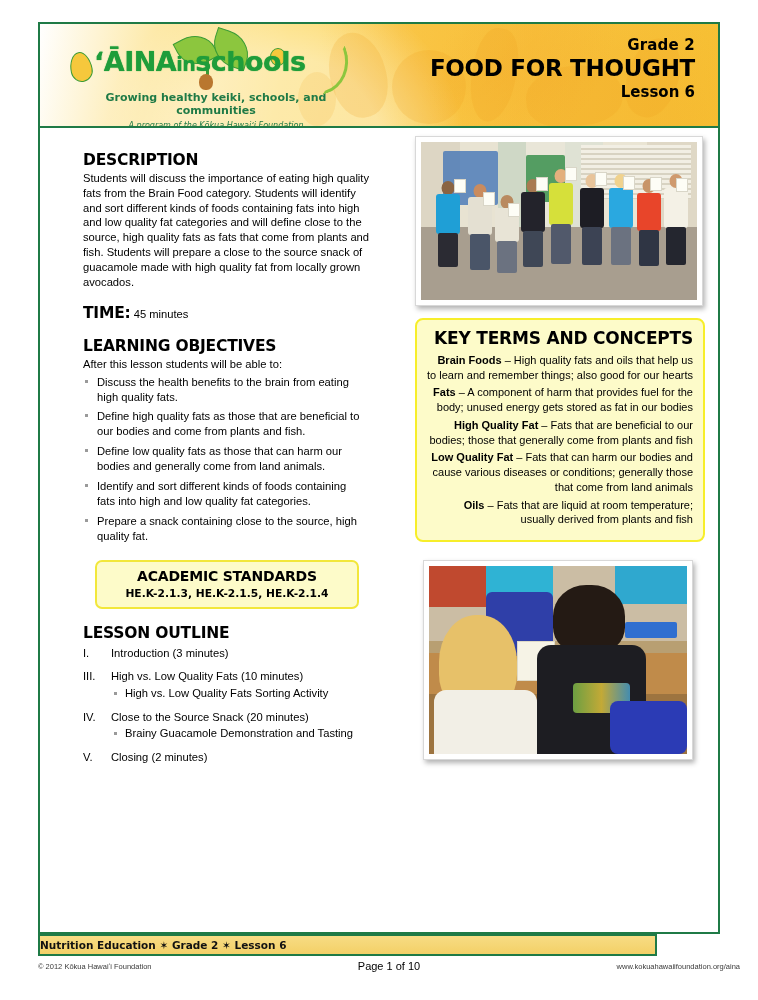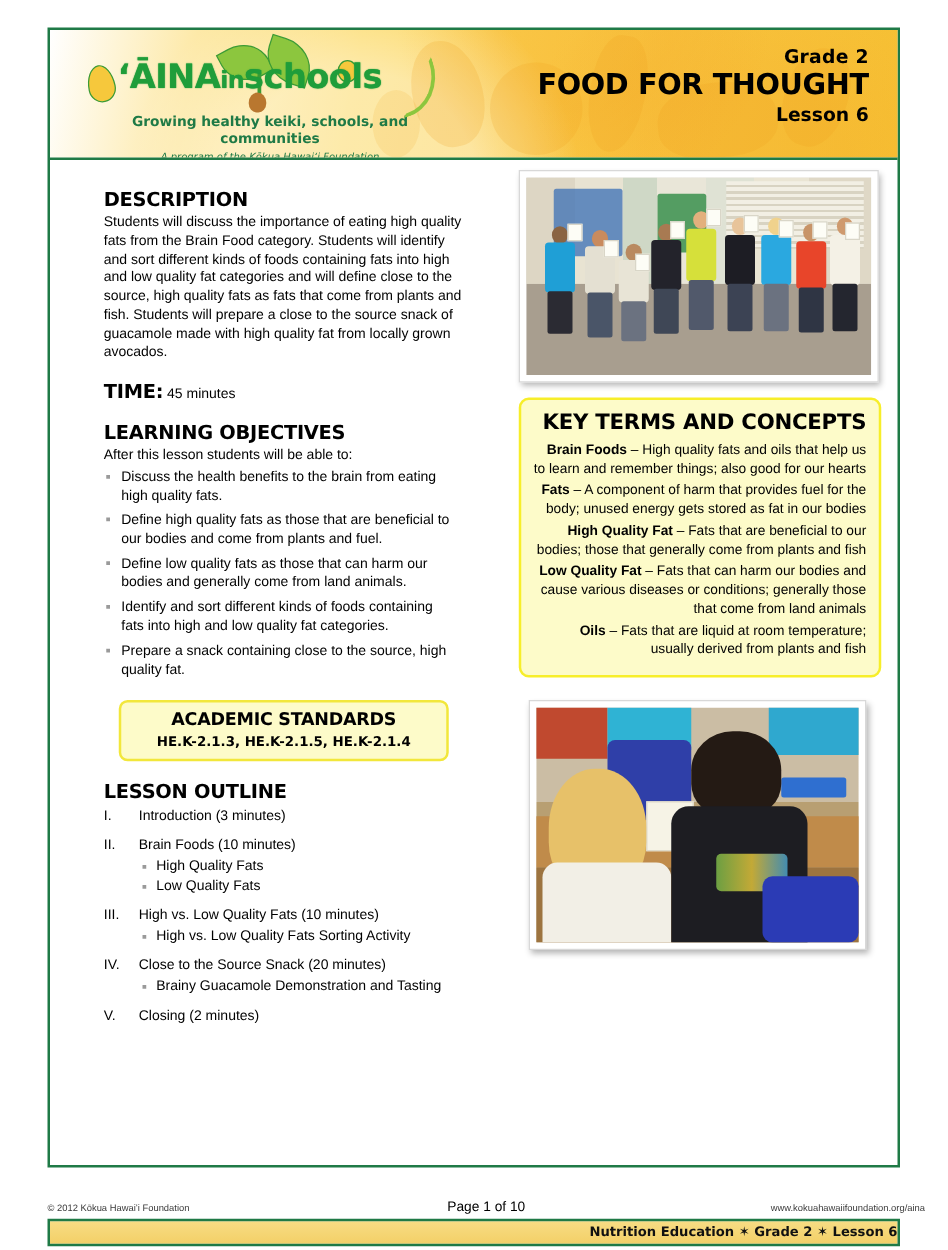--- a/index.html
+++ b/index.html
@@ -401,32 +401,31 @@
     margin-bottom: 3px;
     text-align: right;
   }
   #keyterms .term b { font-weight: bold; }
 
   
   #footer-bar {
     position: absolute;
     left: 38px;
     top: 934px;
-    width: 682px;
+    width: 619px;
     height: 22px;
     background: linear-gradient(#f7dc84, #f3d067);
     border: 2px solid #1f7a46;
     box-sizing: border-box;
-    text-align: right;
+    text-align: left;
     line-height: 18px;
     font-family: "DejaVu Sans", sans-serif;
     font-weight: bold;
     font-size: 10.5px;
     color: #111;
-    margin-top: 41px;
   }
   #footer-meta {
     position: absolute;
     left: 38px;
     top: 960px;
     width: 702px;
     height: 16px;
     font-size: 7.5px;
     color: #3a3a3a;
   }
@@ -484,46 +483,38 @@
       <div class="time-line">
         <span class="lbl">TIME:</span>
         <span>45 minutes</span>
       </div>
 
       <div class="sec-gap">
         <h2 class="sec">LEARNING OBJECTIVES</h2>
         <div class="obj-intro">After this lesson students will be able to:</div>
         <ul class="objectives">
           <li>Discuss the health benefits to the brain from eating high quality fats.</li>
-          <li>Define high quality fats as those that are beneficial to our bodies and come from plants and fuel.</li>
+          <li>Define high quality fats as those that are beneficial to our bodies and come from plants and fish.</li>
           <li>Define low quality fats as those that can harm our bodies and generally come from land animals.</li>
           <li>Identify and sort different kinds of foods containing fats into high and low quality fat categories.</li>
           <li>Prepare a snack containing close to the source, high quality fat.</li>
         </ul>
       </div>
 
       <div id="standards-box">
         <div class="hd">ACADEMIC STANDARDS</div>
         <div class="std">HE.K-2.1.3, HE.K-2.1.5, HE.K-2.1.4</div>
       </div>
 
       <div id="outline">
         <h2 class="sec">LESSON OUTLINE</h2>
         <ol class="outline">
           <li>
             <span class="rn">I.</span>
             <span>Introduction (3 minutes)</span>
-          </li>
-          <li>
-            <span class="rn">II.</span>
-            <span>Brain Foods (10 minutes)</span>
-            <ul class="subitems">
-              <li>High Quality Fats</li>
-              <li>Low Quality Fats</li>
-            </ul>
           </li>
           <li>
             <span class="rn">III.</span>
             <span>High vs. Low Quality Fats (10 minutes)</span>
             <ul class="subitems">
               <li>High vs. Low Quality Fats Sorting Activity</li>
             </ul>
           </li>
           <li>
             <span class="rn">IV.</span>

